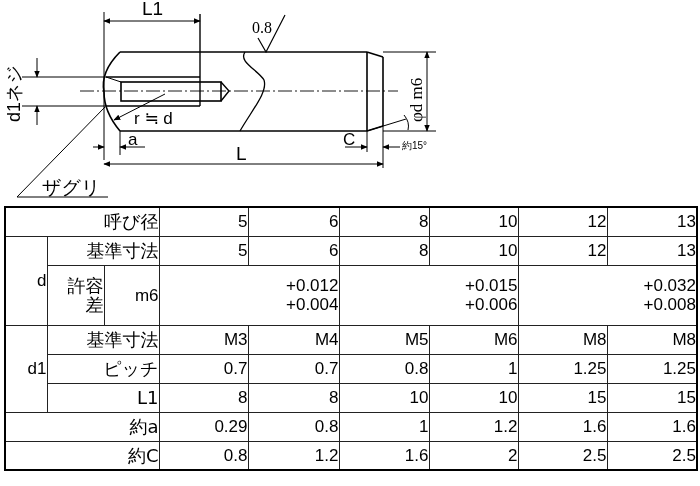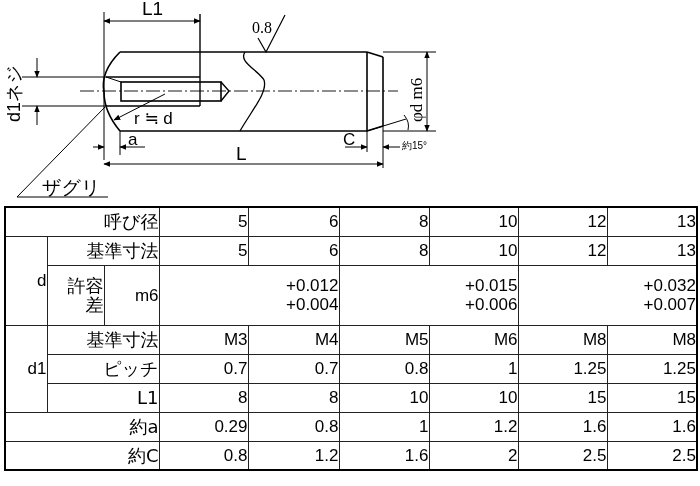--- a/index.html
+++ b/index.html
@@ -156,21 +156,21 @@
     <td colspan="2">
       <span class="stack">+0.012</span>
       <span class="stack">+0.004</span>
     </td>
     <td colspan="2">
       <span class="stack">+0.015</span>
       <span class="stack">+0.006</span>
     </td>
     <td colspan="2">
       <span class="stack">+0.032</span>
-      <span class="stack">+0.007</span>
+      <span class="stack">+0.008</span>
     </td>
   </tr>
   <tr class="r30">
     <td rowspan="3">d1</td>
     <td class="jp" colspan="2">基準寸法</td>
     <td>M3</td>
     <td>M4</td>
     <td>M5</td>
     <td>M6</td>
     <td>M8</td>

